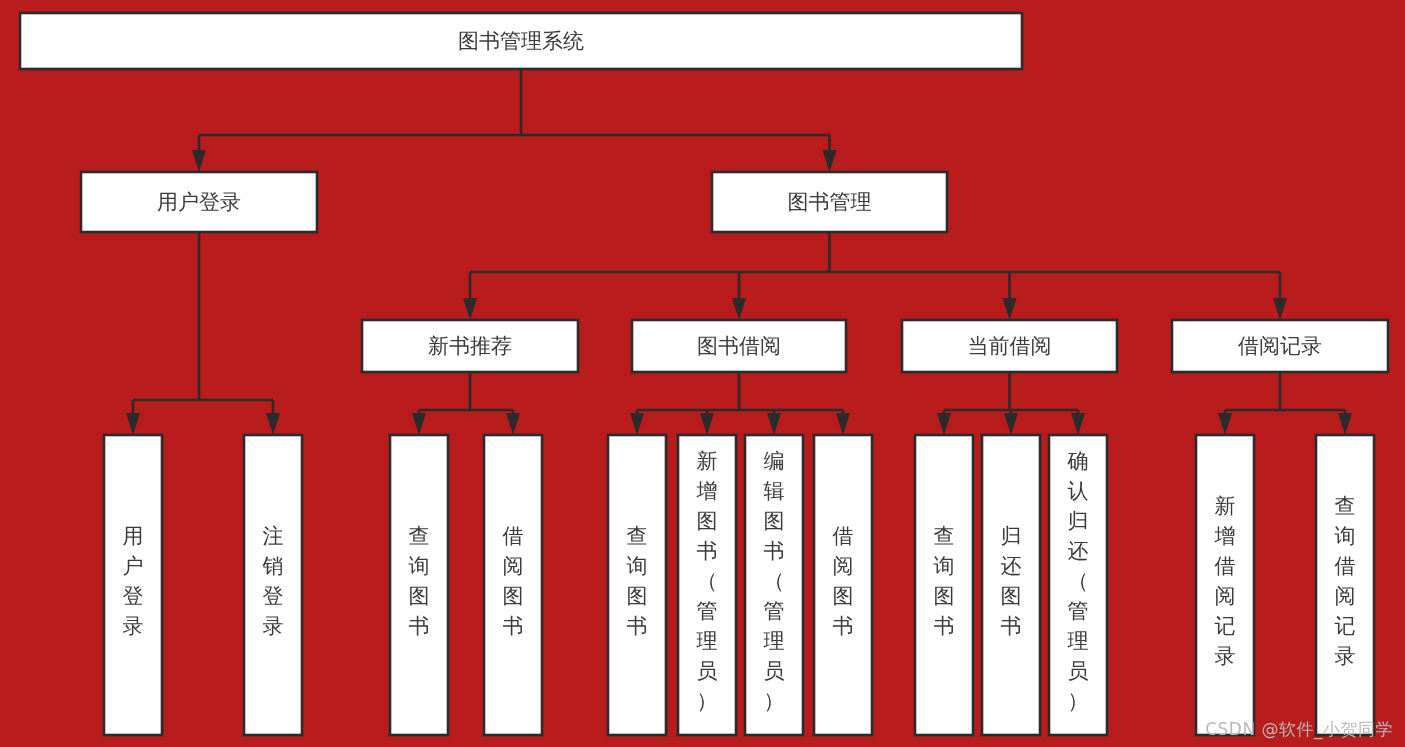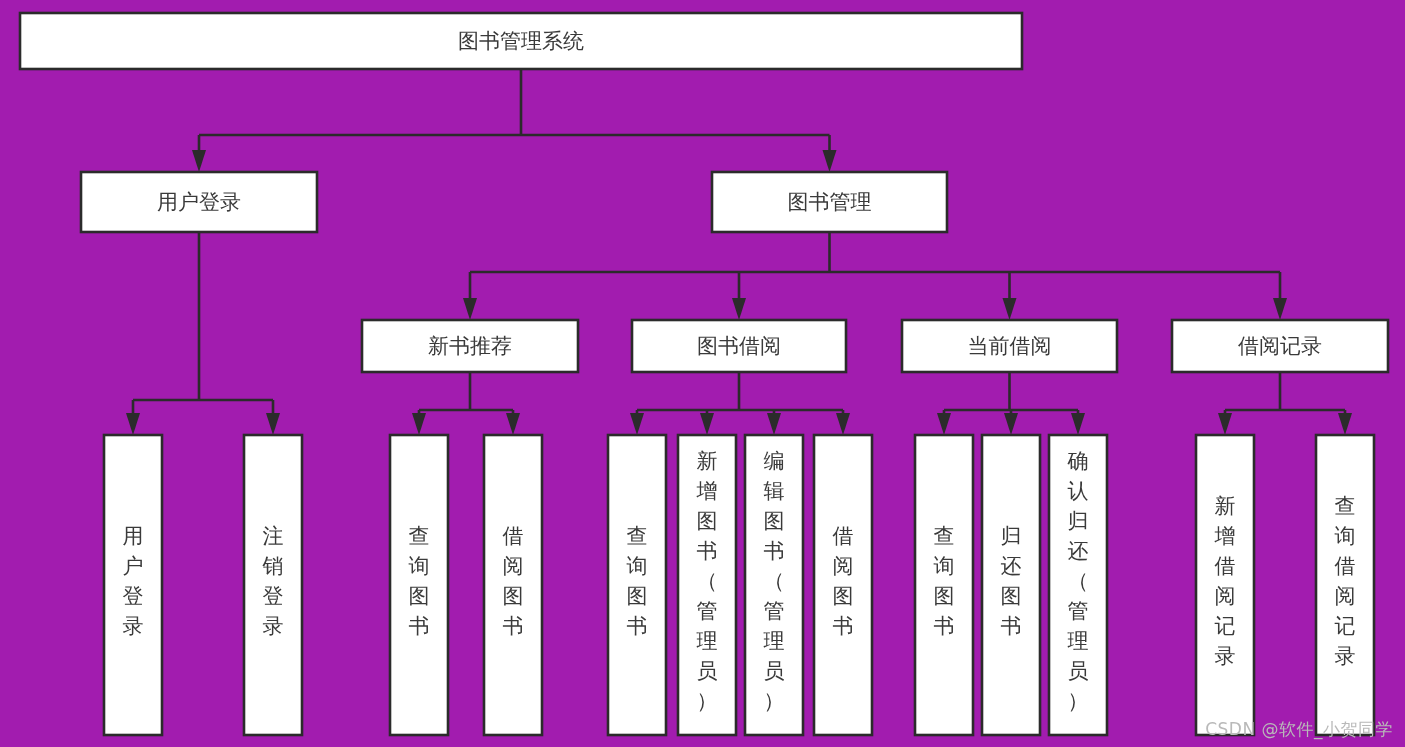--- a/index.html
+++ b/index.html
@@ -10,21 +10,21 @@
   body {
     width: 1405px;
     height: 747px;
     font-family: "DejaVu Sans", "Liberation Sans", sans-serif;
     overflow: hidden;
   }
   #diagram-root {
     position: relative;
     width: 1405px;
     height: 747px;
-    background: #a21caf;
+    background: #b91c1c;
   }
   svg.canvas {
     position: absolute;
     top: 0;
     left: 0;
     width: 1405px;
     height: 747px;
   }
   .node-rect {
     fill: #ffffff;

